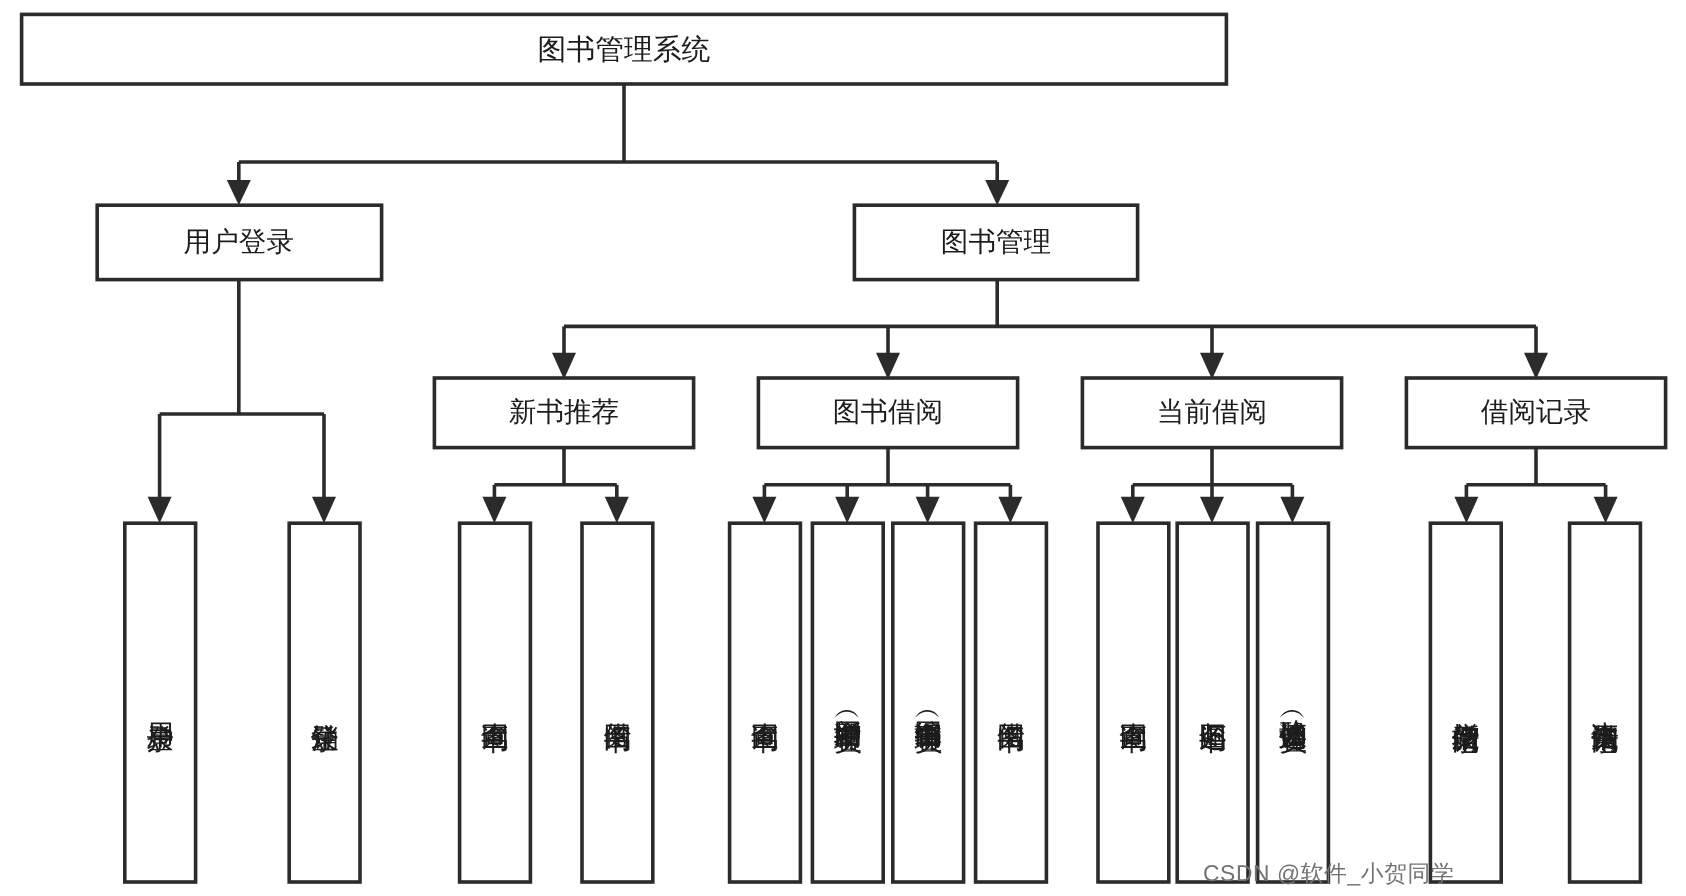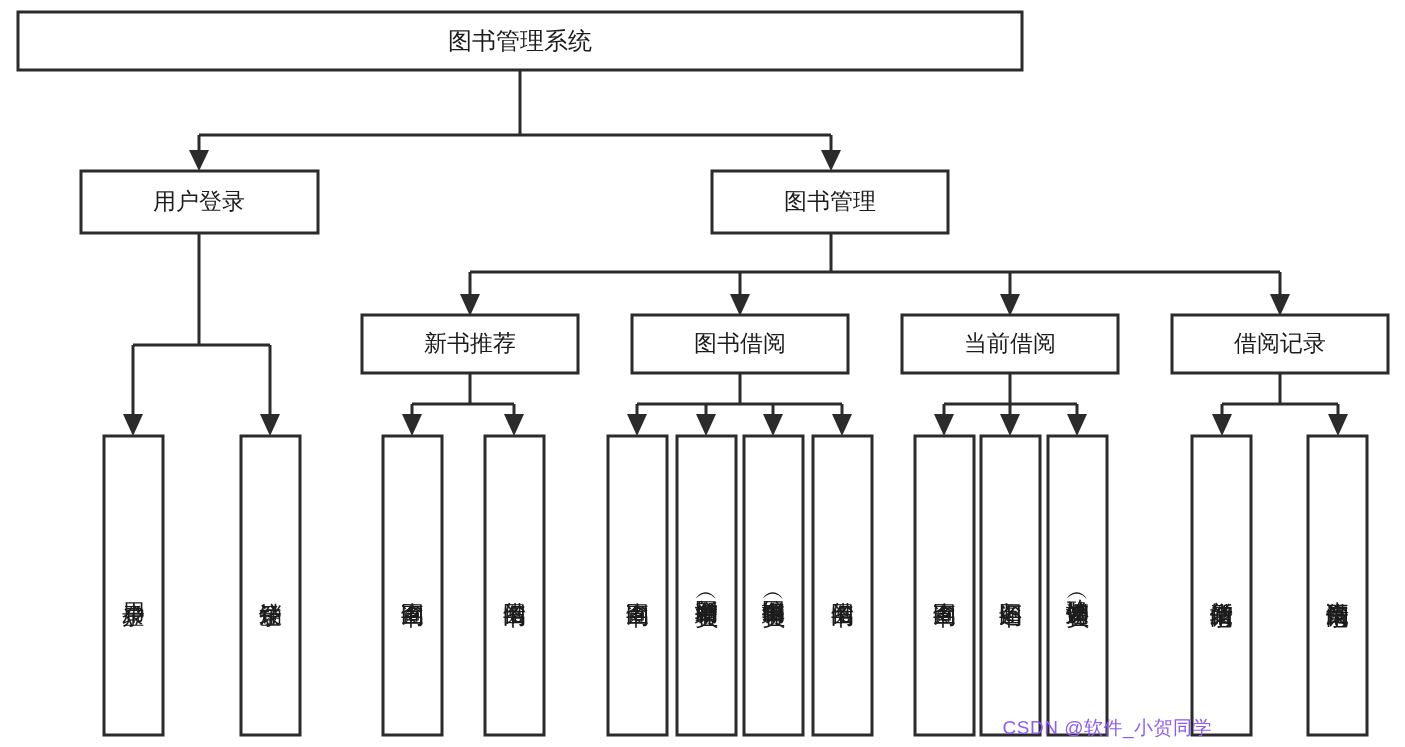--- a/index.html
+++ b/index.html
@@ -71,21 +71,21 @@
     white-space: nowrap;
     pointer-events: none;
     user-select: none;
   }
   .watermark {
     position: absolute;
     right: 14px;
     bottom: 6px;
     font-family: "Liberation Sans", "DejaVu Sans", sans-serif;
     font-size: 19px;
-    color: #8b5cf6;
+    color: #737373;
     letter-spacing: 0.5px;
     white-space: nowrap;
     pointer-events: none;
   }
 </style>
 </head>
 <body>
 
 <div id="diagram-root">
 

